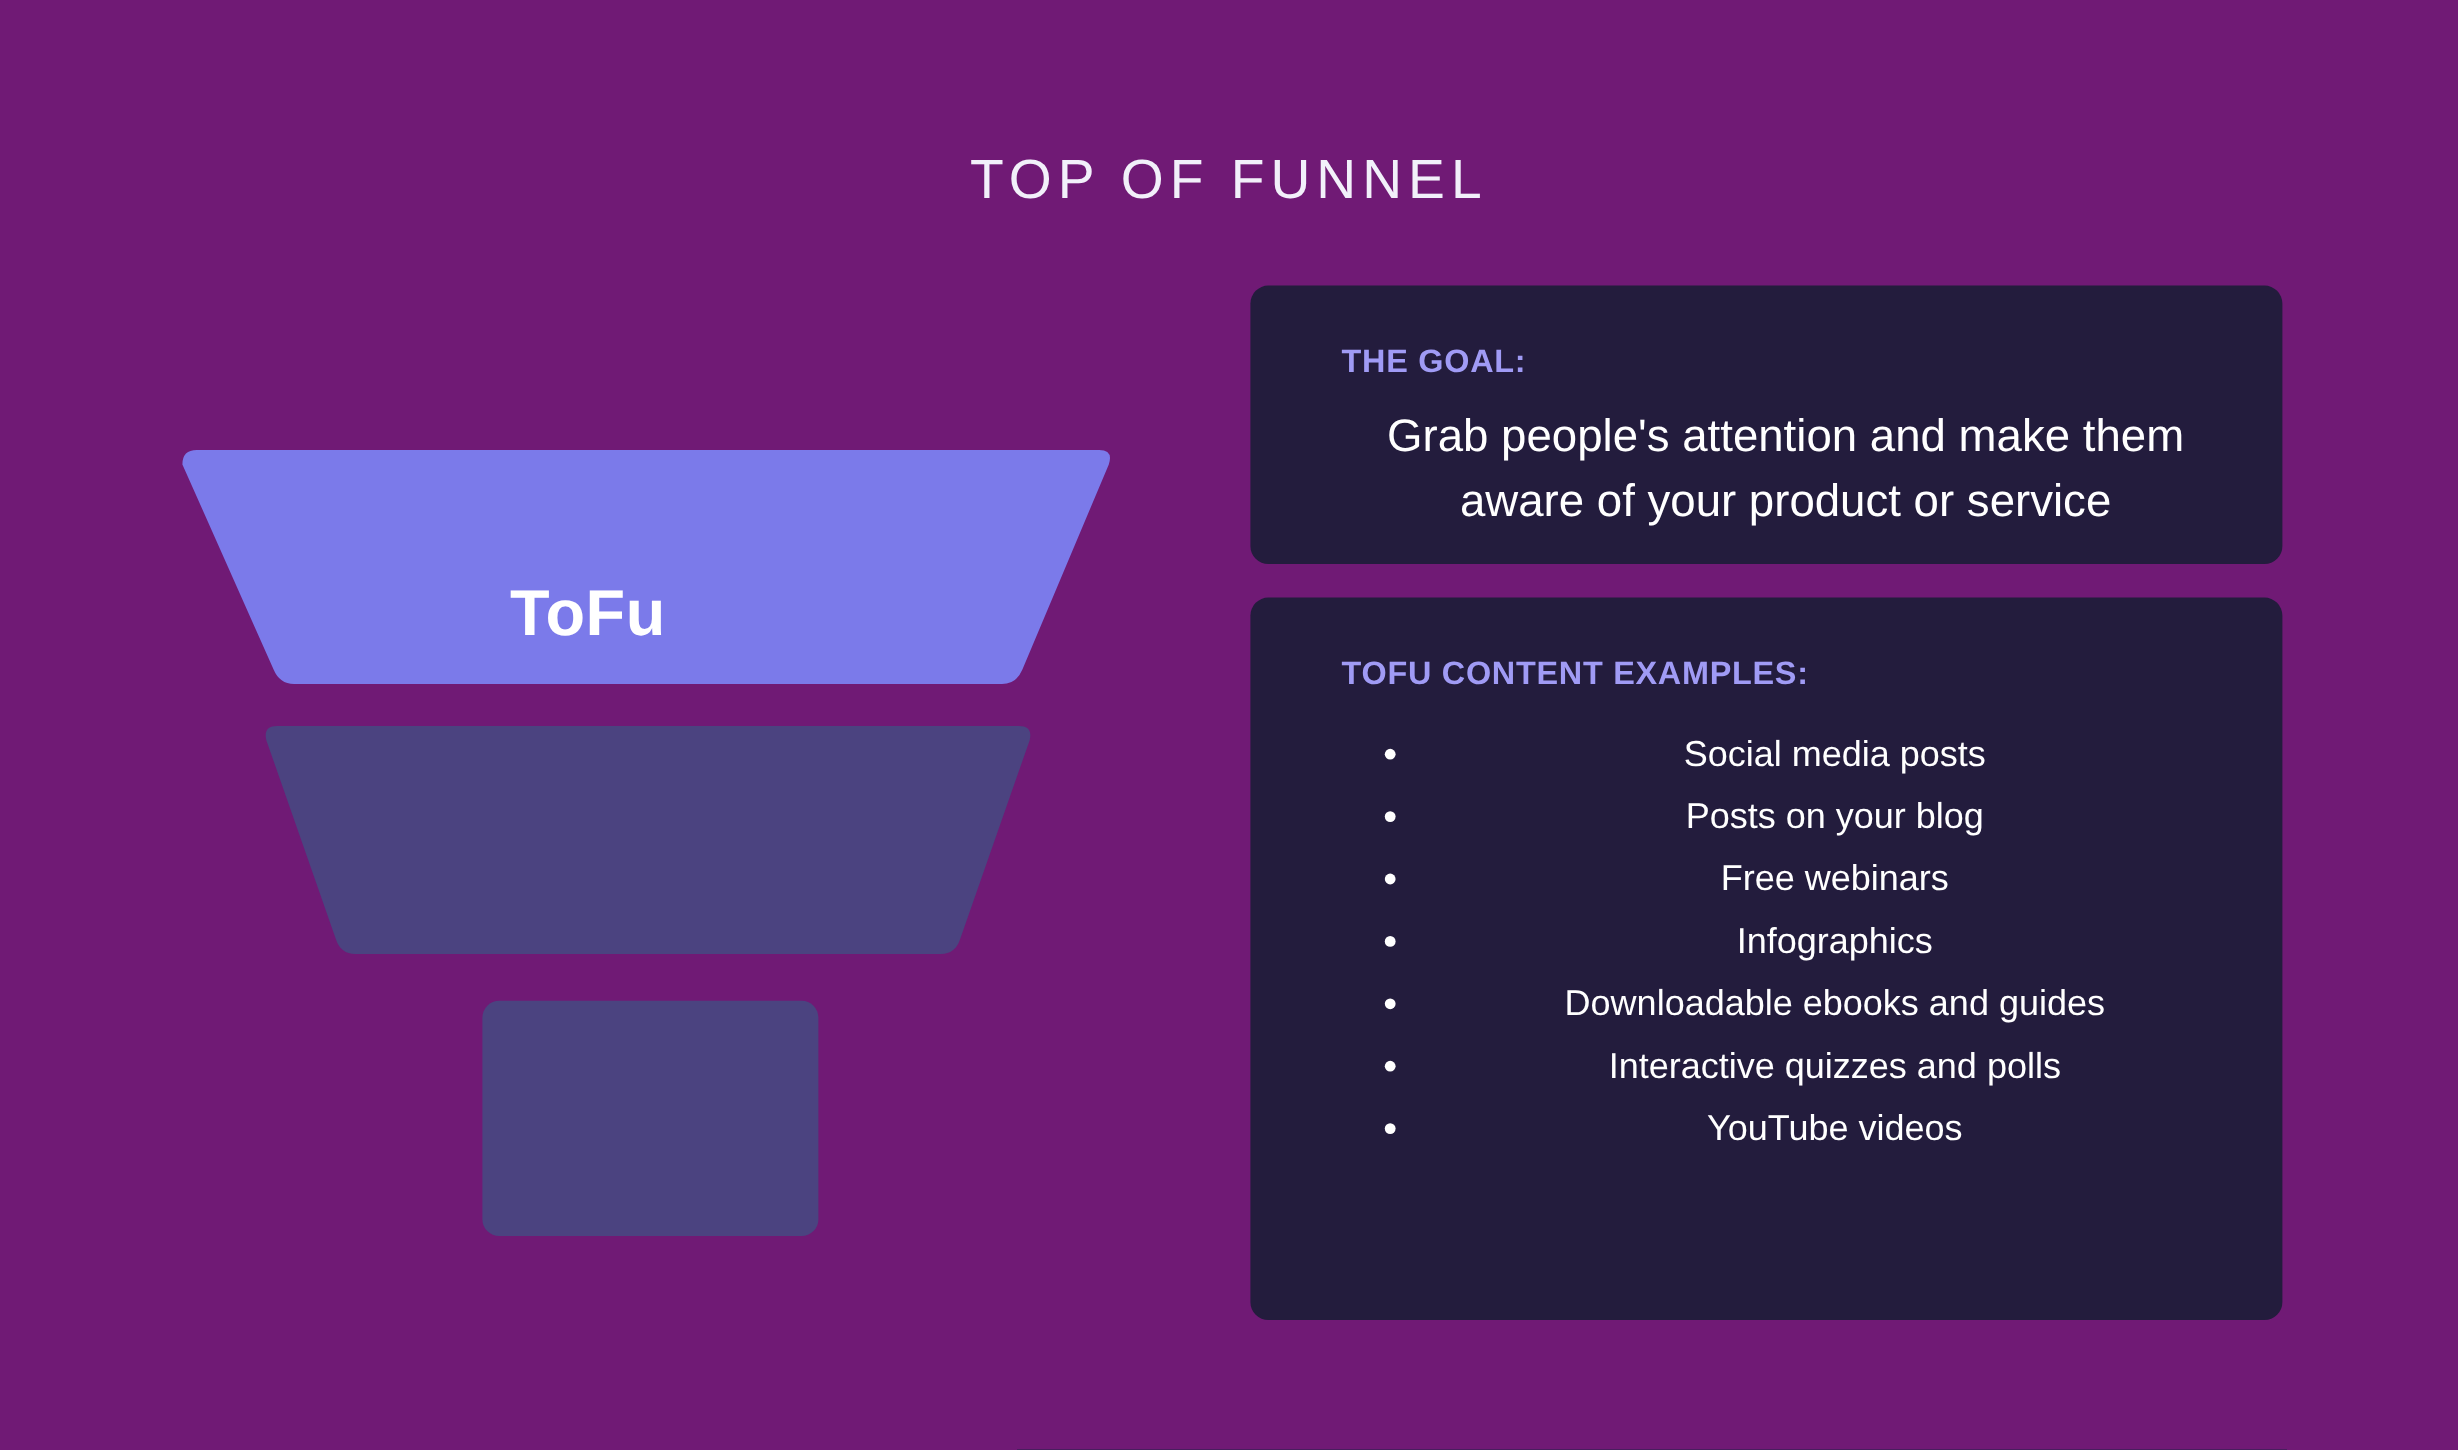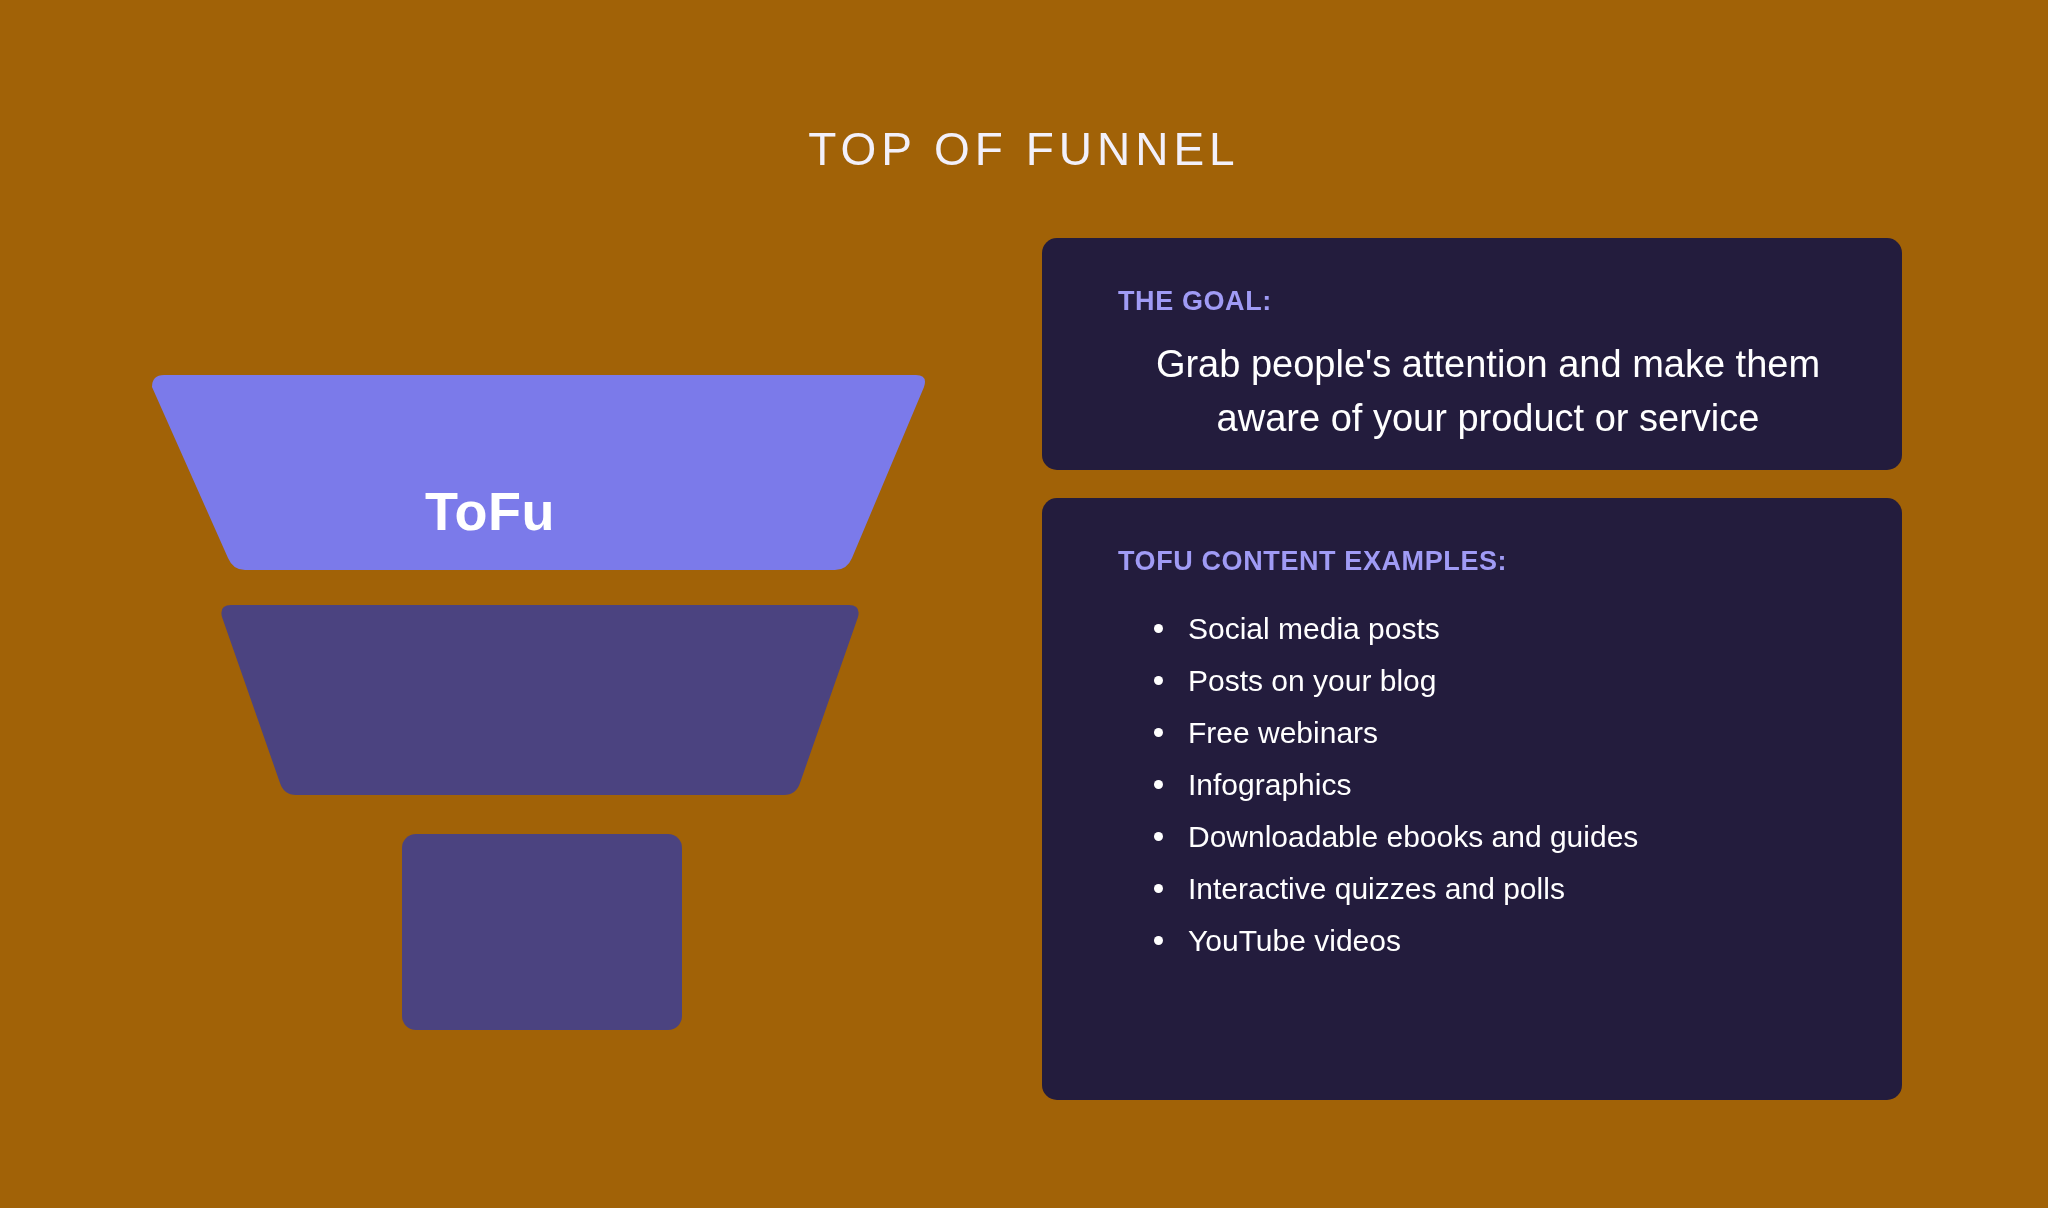--- a/index.html
+++ b/index.html
@@ -5,21 +5,21 @@
   * { margin:0; padding:0; box-sizing:border-box; }
   html, body {
     width:2048px; height:1208px;
     background:#2d2450;
     font-family:"DejaVu Sans", sans-serif;
     overflow:hidden;
   }
   #slide {
     position:relative;
     width:2048px; height:1208px;
-    background:#a16207;
+    background:#701a75;
   }
 
   
   #page-title {
     position:absolute;
     top:122px; left:0; width:2048px;
     text-align:center;
     font-family:"Liberation Sans", sans-serif;
     font-size:46px;
     font-weight:300;
@@ -47,21 +47,21 @@
     letter-spacing:0.5px;
   }
 
   
   .card {
     position:absolute;
     background:#231c3d;
     border-radius:15px;
   }
   #goal-card   { left:1042px; top:238px;  width:860px; height:232px;text-align:center; }
-  #examples-card { left:1042px; top:498px; width:860px; height:602px; }
+  #examples-card { left:1042px; top:498px; width:860px; height:602px;text-align:center; }
 
   .card-heading {
     font-family:"Liberation Sans", sans-serif;
     font-size:27px;
     font-weight:bold;
     color:#a09bf5;
     letter-spacing:0.6px;
   }
   #goal-heading     { position:absolute; left:76px; top:48px; }
   #examples-heading { position:absolute; left:76px; top:48px; }

